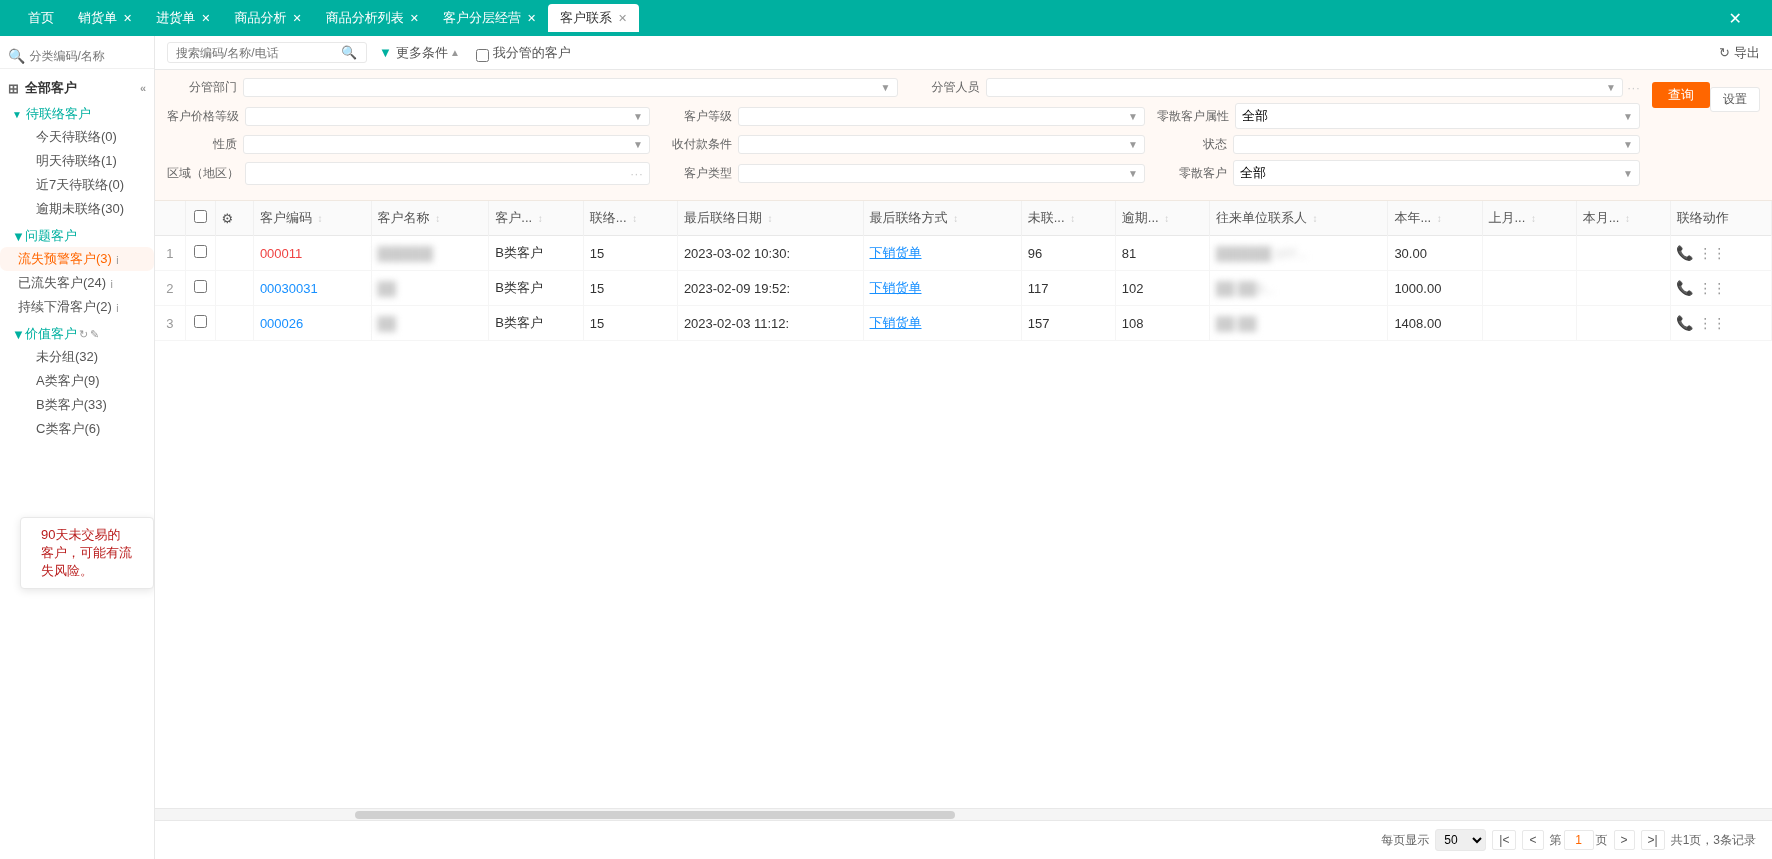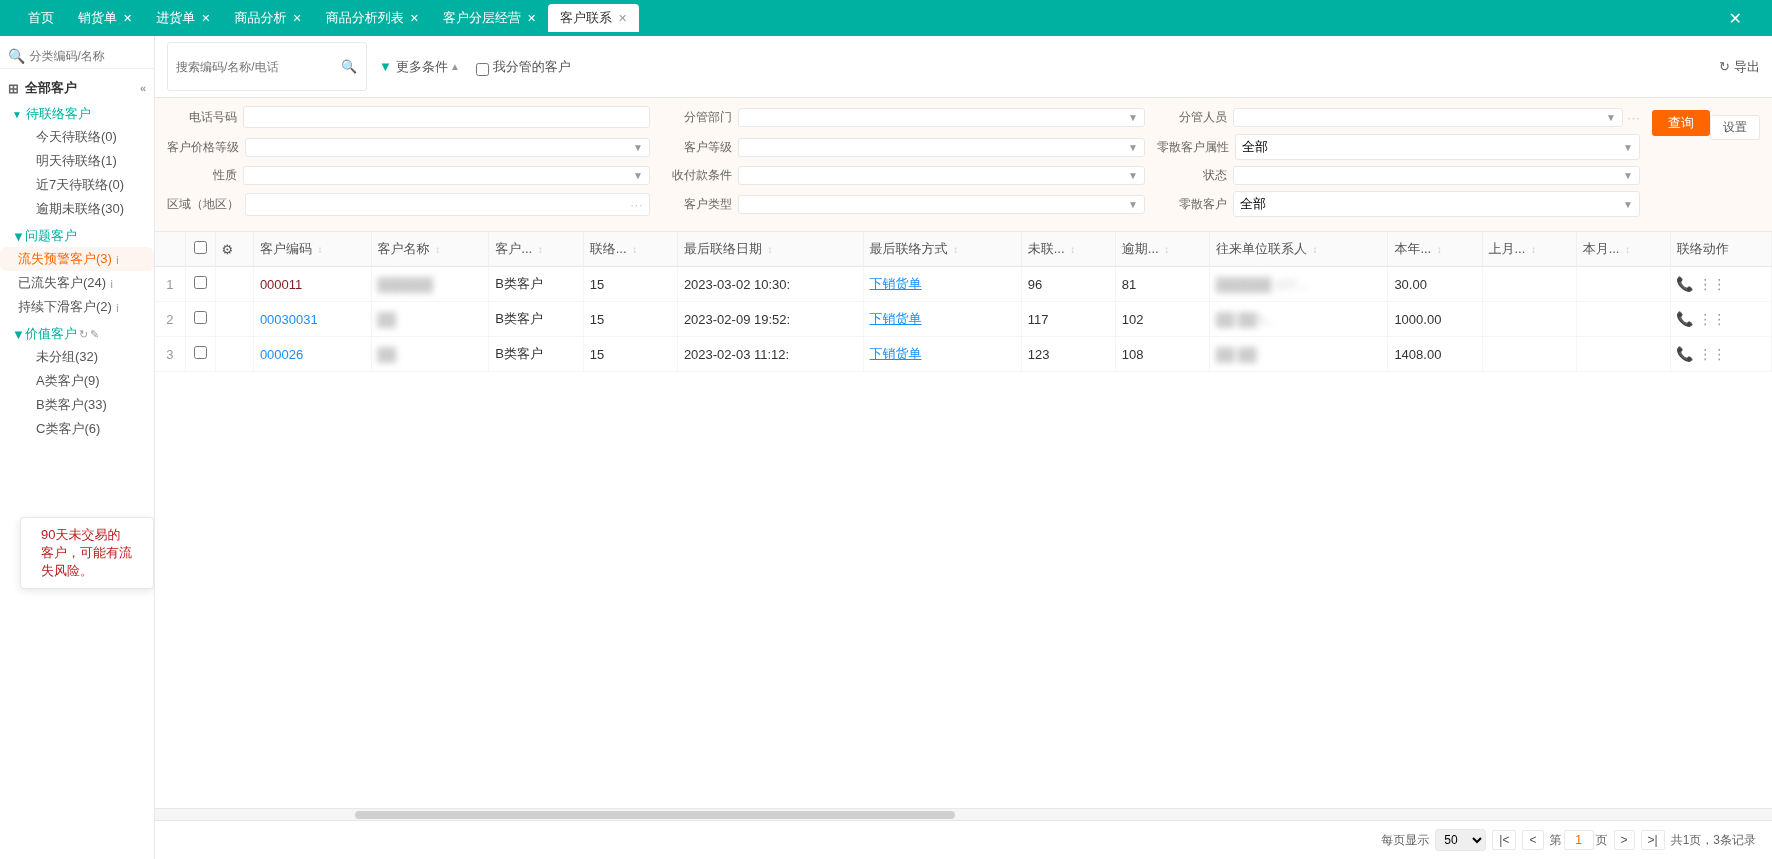--- a/index.html
+++ b/index.html
@@ -100,21 +100,21 @@
     
     .filter-bar {
       display: flex; align-items: center;
       padding: 6px 12px;
       border-bottom: 1px solid #e8e8e8;
       background: #fff;
     }
     .search-input-wrap {
       display: flex; align-items: center;
       border: 1px solid #e8e8e8; border-radius: 3px;
-      padding: 16px 8px; width: 200px;
+      padding: 2px 8px; width: 200px;
     }
     .search-input-wrap input {
       border: none; outline: none; font-size: 12px; flex: 1; color: #999;
     }
     .search-icon { color: #ff6600; margin-left: 4px; cursor: pointer; }
     .more-conditions {
       display: flex; align-items: center;
       margin-left: 12px; color: #555; cursor: pointer; font-size: 12px;
     }
     .more-conditions .filter-icon { margin-right: 4px; color: #00b0a0; }
@@ -403,24 +403,20 @@
         <span>导出</span>
       </div>
     </div>
 
     <div class="filter-panel">
       <div class="filter-panel-top">
         <div class="filter-fields-area">
 
           <div class="filter-row">
             <div class="filter-field">
-              <span class="filter-label">电话号码</span>
-              <input class="filter-input" type="text" style="">
-            </div>
-            <div class="filter-field">
               <span class="filter-label">分管部门</span>
               <div class="filter-select">
                 <span class="filter-select-text"></span>
                 <span class="filter-select-arrow">▼</span>
               </div>
             </div>
             <div class="filter-field">
               <span class="filter-label">分管人员</span>
               <div class="filter-select">
                 <span class="filter-select-text"></span>
@@ -575,21 +571,21 @@
           </tr>
         </thead>
         <tbody>
 
           <tr>
             <td class="row-num">1</td>
             <td class="checkbox-cell">
               <input type="checkbox" style="">
             </td>
             <td></td>
-            <td style="color:#7f1d1d; cursor:pointer;">000011</td>
+            <td style="color:#ef4444; cursor:pointer;">000011</td>
             <td><span class="blurred">██████</span></td>
             <td>B类客户</td>
             <td>15</td>
             <td>2023-03-02 10:30:</td>
             <td>
               <span class="link-text">下销货单</span>
             </td>
             <td>96</td>
             <td>81</td>
             <td><span class="blurred">██████ 107...</span></td>
@@ -639,21 +635,21 @@
             </td>
             <td></td>
             <td style="color:#1890ff; cursor:pointer;">000026</td>
             <td><span class="blurred">██</span></td>
             <td>B类客户</td>
             <td>15</td>
             <td>2023-02-03 11:12:</td>
             <td>
               <span class="link-text">下销货单</span>
             </td>
-            <td>123</td>
+            <td>157</td>
             <td>108</td>
             <td><span class="blurred">██ ██</span></td>
             <td>1408.00</td>
             <td></td>
             <td></td>
             <td>
               <div class="action-icons">
                 <span class="action-icon">📞</span>
                 <span class="action-icon">⋮⋮</span>
               </div>

